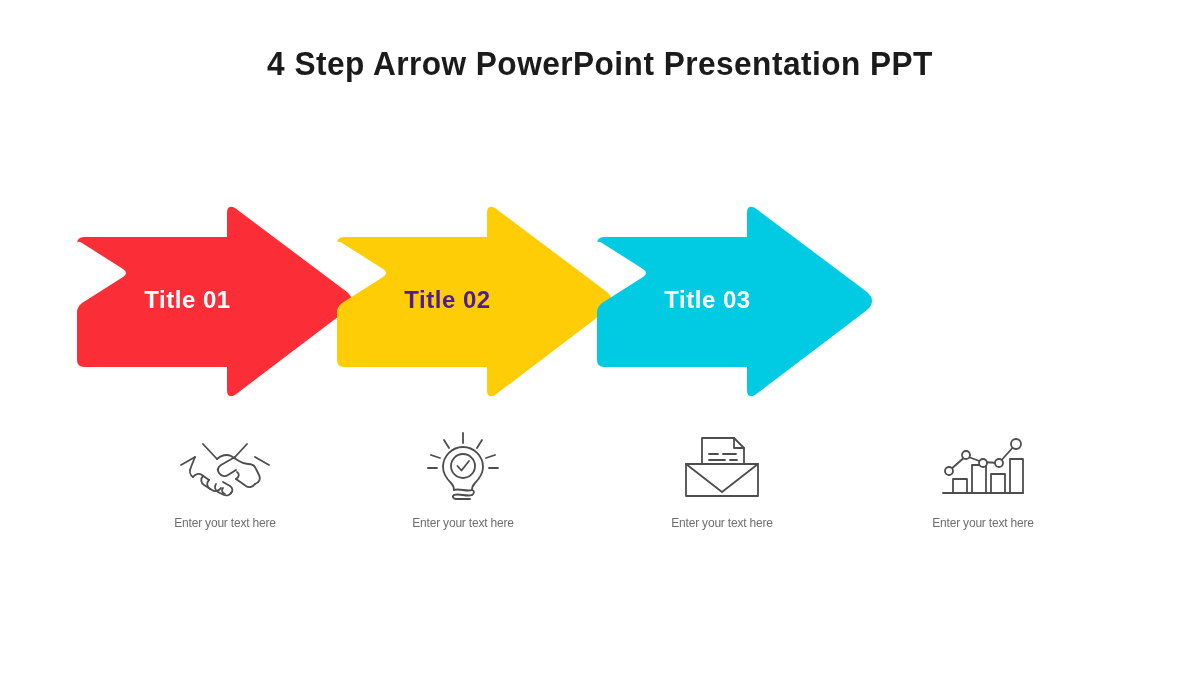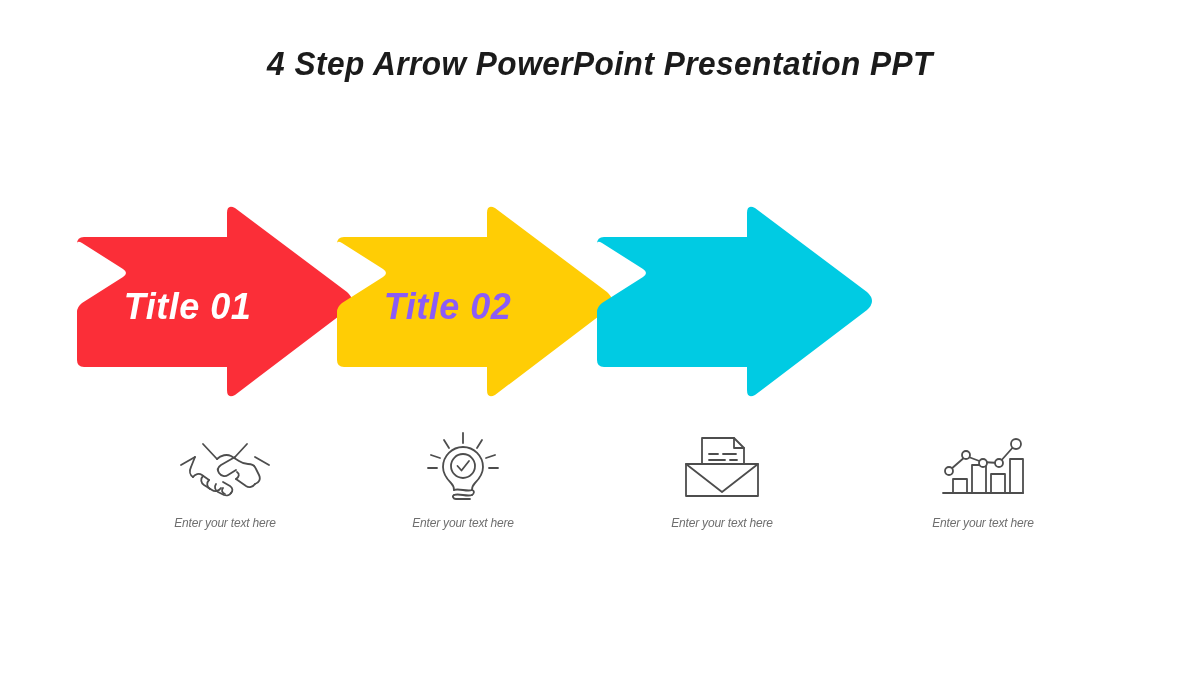--- a/index.html
+++ b/index.html
@@ -67,21 +67,21 @@
     height: 205px;
     display: block;
   }
 
   .arrow-label {
     position: absolute;
     left: 0;
     top: 86px;
     width: 245px;
     text-align: center;
-    font-size: 36px;
+    font-size: 24px;
     font-weight: bold;
     color: #ffffff;
     letter-spacing: 0.5px;
     white-space: nowrap;
     pointer-events: none;
   }
 
   
   .footer-row {
     position: absolute;
@@ -124,21 +124,21 @@
     text-align: center;
     font-size: 12px;
     color: #6e6e6e;
     letter-spacing: -0.2px;
     white-space: nowrap;
   }
 </style>
 </head>
 <body>
 
-<div class="slide" style="background: rgb(255, 255, 255); font-style: italic;">
+<div class="slide" style="background: rgb(255, 255, 255);">
 
   <div class="slide-title" style="color: rgb(27, 27, 27);">4 Step Arrow PowerPoint Presentation PPT</div>
 
   <div class="arrow-row">
 
     <div class="arrow-step s1">
       <svg class="arrow-svg" viewBox="0 0 310 205">
         <path d="M 12 44
                  Q 12 37 19 37
                  L 162 37
@@ -175,21 +175,21 @@
                  L 162 167
                  L 19 167
                  Q 12 167 12 160
                  L 12 112
                  Q 12 107 17 103
                  L 58 77
                  Q 64 73 58 69
                  L 17 43
                  Q 12 40 12 44 Z" fill="#FFCD05"></path>
       </svg>
-      <div class="arrow-label" style="color: #8b5cf6;">Title  02</div>
+      <div class="arrow-label" style="color: #4c1d95;">Title  02</div>
     </div>
 
     <div class="arrow-step s3">
       <svg class="arrow-svg" viewBox="0 0 310 205">
         <path d="M 12 44
                  Q 12 37 19 37
                  L 162 37
                  L 162 13
                  Q 162 4 170 8
                  L 282 92
@@ -199,20 +199,21 @@
                  L 162 167
                  L 19 167
                  Q 12 167 12 160
                  L 12 112
                  Q 12 107 17 103
                  L 58 77
                  Q 64 73 58 69
                  L 17 43
                  Q 12 40 12 44 Z" fill="#00CBE3"></path>
       </svg>
+      <div class="arrow-label" style="color: rgb(255, 255, 255);">Title  03</div>
     </div>
 
 
   </div>
 
   <div class="footer-row">
 
     <div class="footer-item f1">
       <div class="icon-wrap">
         <svg width="104" height="62" viewBox="0 0 104 62" fill="none" stroke="#4D4D4D" stroke-width="1.8" stroke-linecap="round" stroke-linejoin="round">

